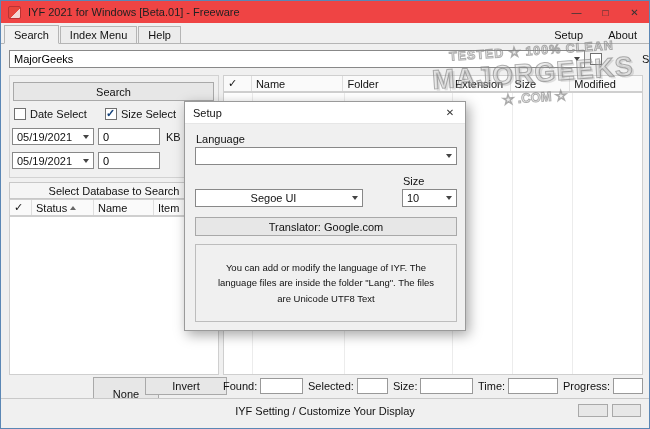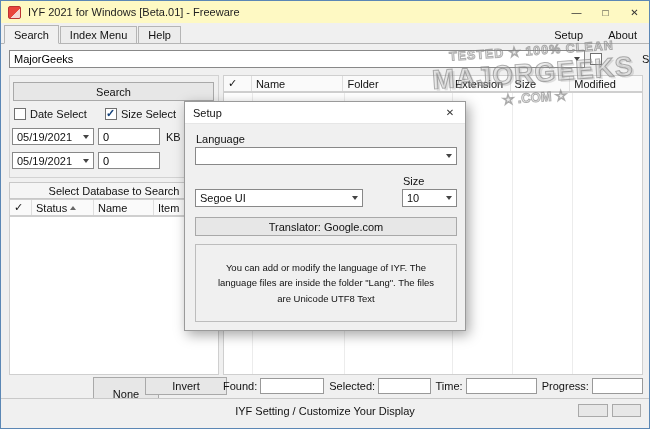--- a/index.html
+++ b/index.html
@@ -1,20 +1,20 @@
 <!DOCTYPE html>
 <html><head>
 <meta charset="utf-8">
 <style>
   * { margin:0; padding:0; box-sizing:border-box; }
   body { font-family:"Liberation Sans", sans-serif; font-size:11px; color:#111; background:#fff; }
   #app { position:relative; width:650px; height:429px; background:#f0f0f0; border:1px solid #5b87b5; overflow:hidden; }
 
   
-  .titlebar { position:absolute; left:0; top:0; width:100%; height:22px; background:#fef9c3; display:flex; align-items:center; }
+  .titlebar { position:absolute; left:0; top:0; width:100%; height:22px; background:#ef4444; display:flex; align-items:center; }
   .app-icon { width:13px; height:13px; margin-left:7px; border-radius:2px;
               background:linear-gradient(135deg,#e8453c 55%, #f3d7d3 55%); border:1px solid #b33; }
   .title-text { margin-left:7px; font-size:11px; color:#222; }
   .win-controls { margin-left:auto; display:flex; height:100%; }
   .win-btn { width:29px; height:100%; display:flex; align-items:center; justify-content:center; font-size:10px; color:#333; cursor:default; }
 
   
   .tabline { position:absolute; top:42px; left:0; width:100%; height:1px; background:#b5b5b5; z-index:1; }
   .tabs { position:absolute; top:24px; left:3px; height:19px; display:flex; align-items:flex-end; z-index:2; }
   .tab { height:18px; padding:2px 9px 0; background:#ececec; border:1px solid #b5b5b5; margin-right:1px; }
@@ -182,20 +182,24 @@
   <div class="status-fields">
     <div class="sfield">
       <span>Found:</span>
       <span class="sfbox"></span>
     </div>
     <div class="sfield">
       <span>Selected:</span>
       <span class="sfbox"></span>
     </div>
     <div class="sfield">
+      <span>Size:</span>
+      <span class="sfbox"></span>
+    </div>
+    <div class="sfield">
       <span>Time:</span>
       <span class="sfbox"></span>
     </div>
     <div class="sfield">
       <span>Progress:</span>
       <span class="sfbox"></span>
     </div>
   </div>
 
   <div class="statusbar-line"></div>
@@ -216,21 +220,21 @@
     <span class="lbl" style="left:11px; top:31px;">Language</span>
     <div class="combo" style="left:10px; top:45px; width:262px; height:18px;">
       <span class="val"></span>
       <div class="combo-arrow">
           <i class="tri"></i>
         </div>
     </div>
 
     <span class="lbl" style="left:11px; top:87px;">Font</span>
     <span class="lbl" style="left:218px; top:73px;">Size</span>
-    <div class="combo" style="left:10px; top:87px; width:168px; height:18px;">
+    <div class="combo" style="left:10px; top:87px; width:168px; height:18px;text-align:center;">
       <span class="val">Segoe UI</span>
       <div class="combo-arrow">
           <i class="tri"></i>
         </div>
     </div>
     <div class="combo" style="left:217px; top:87px; width:55px; height:18px;">
       <span class="val">10</span>
       <div class="combo-arrow">
           <i class="tri"></i>
         </div>

